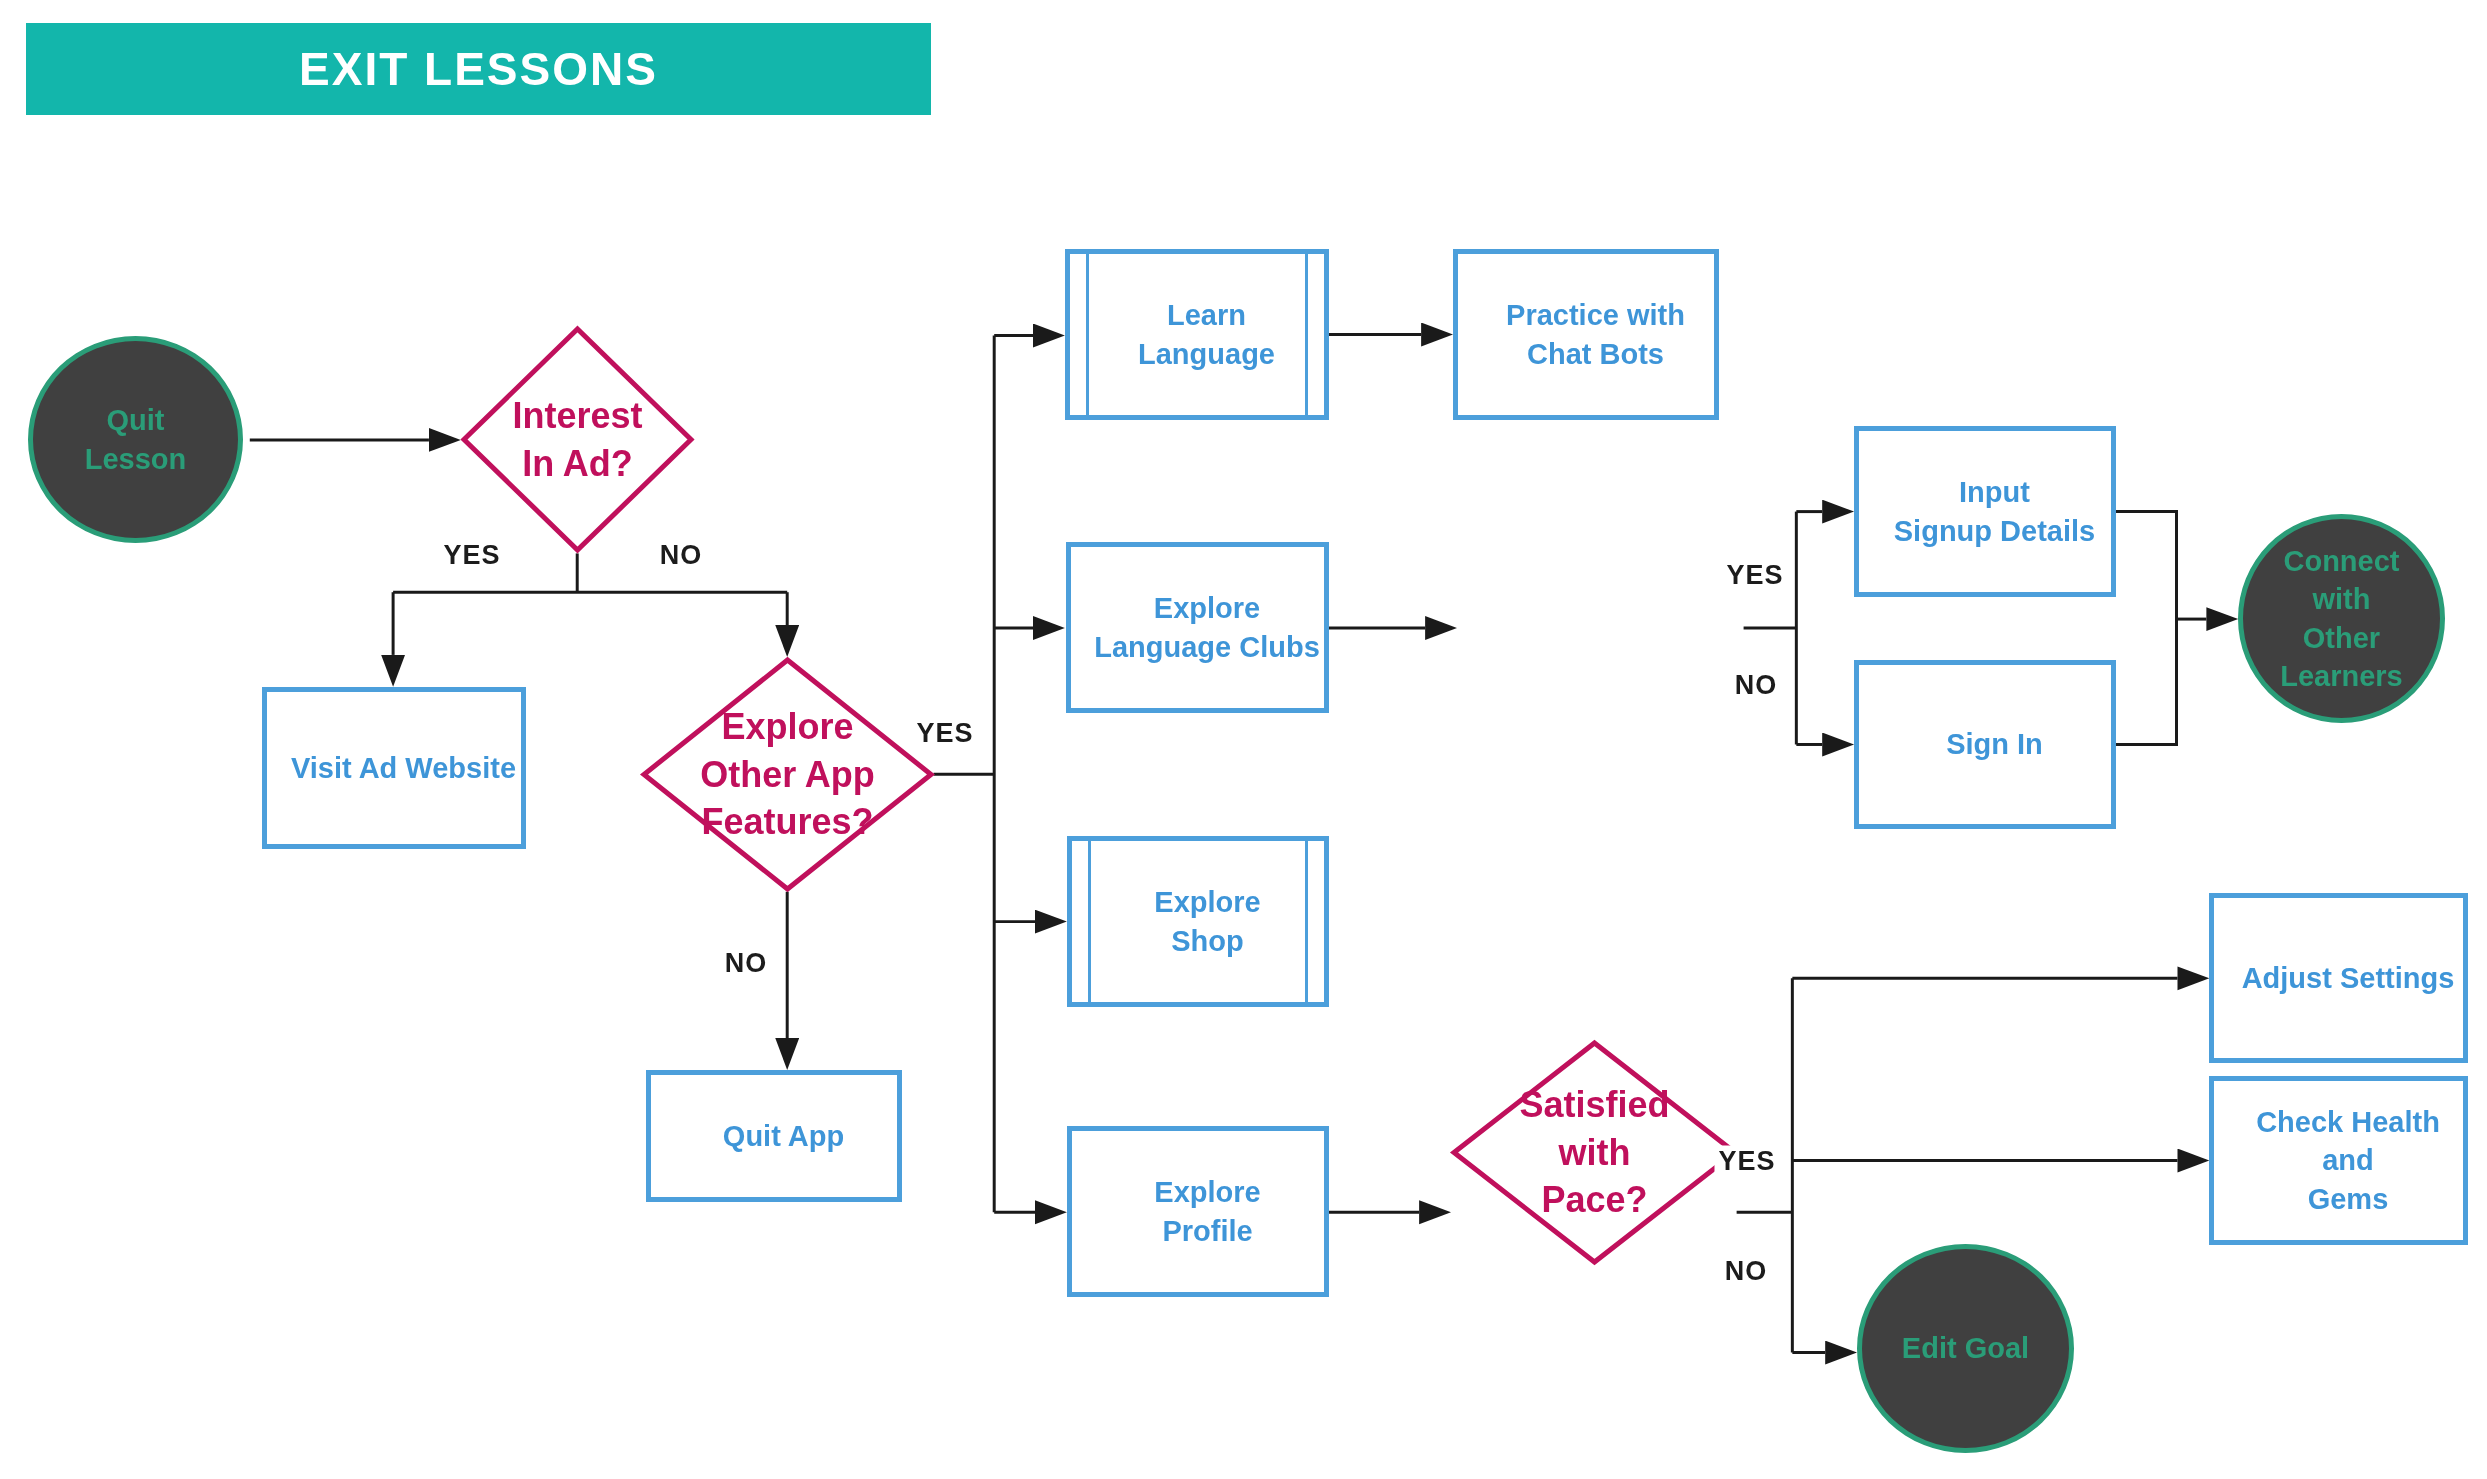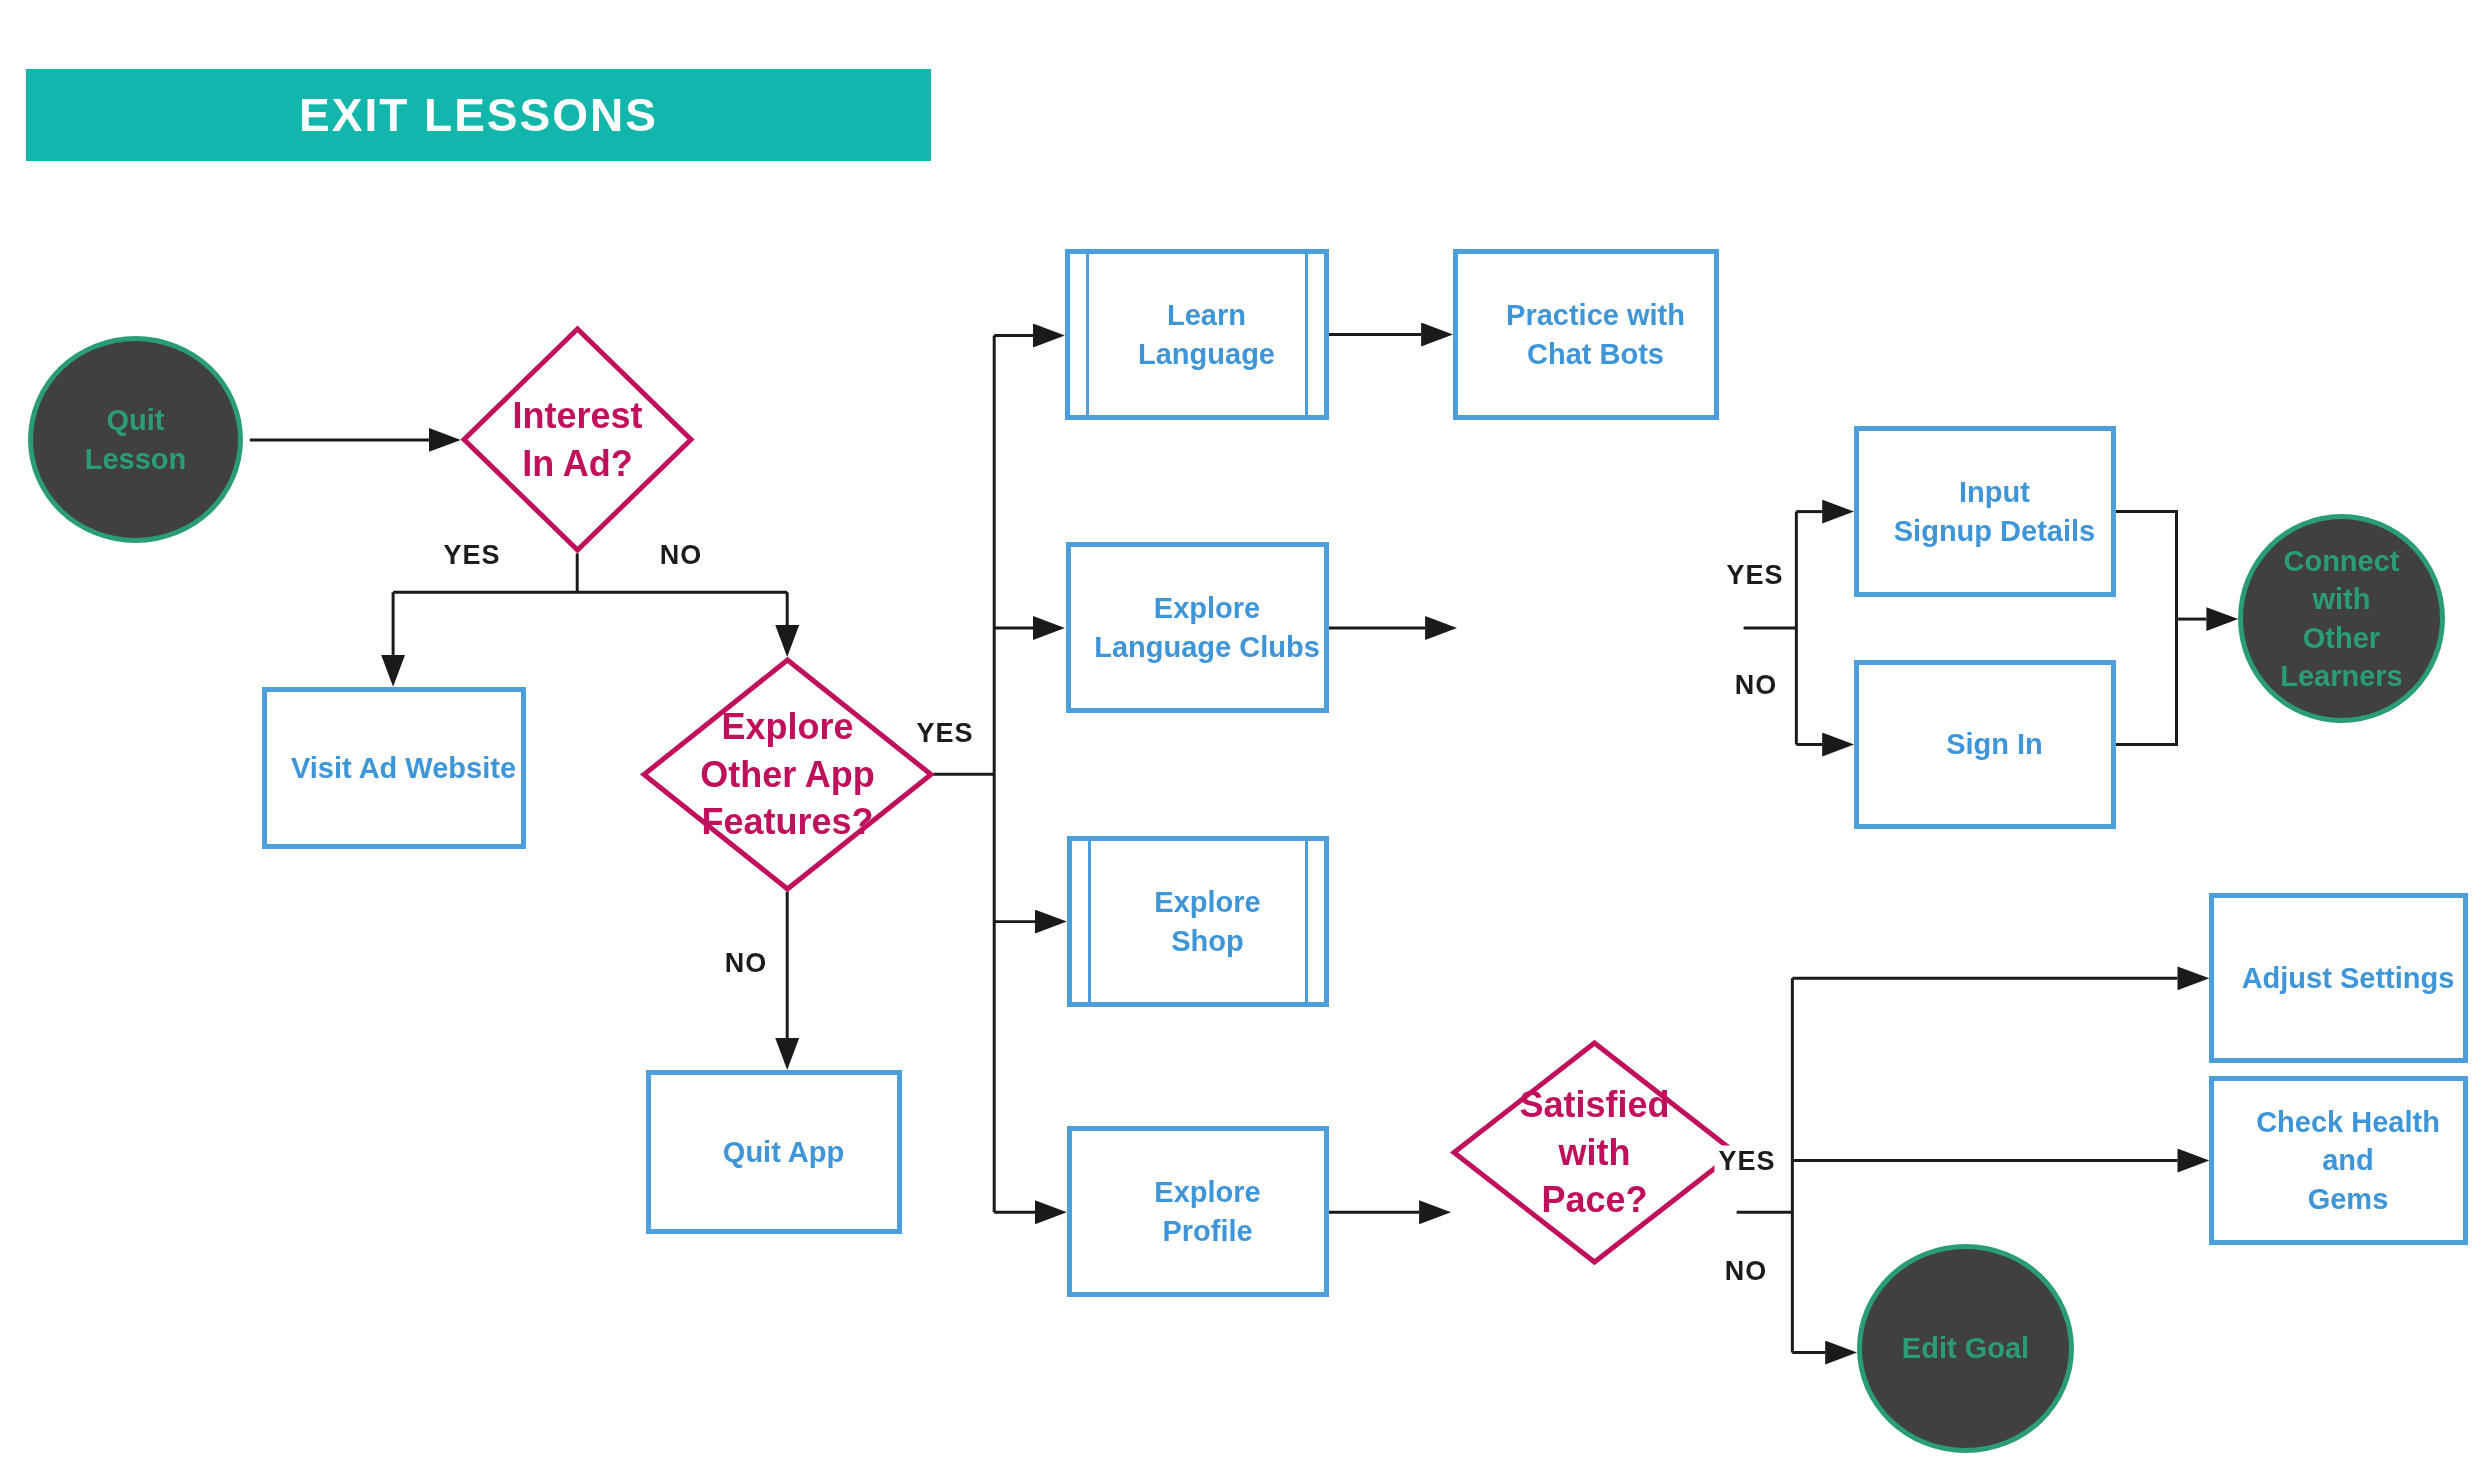--- a/index.html
+++ b/index.html
@@ -126,21 +126,21 @@
     <path d="M395,595 L791,595"></path>
     <path d="M938,778 L999,778"></path>
     <path d="M999,337 L999,1218"></path>
     <path d="M1752,631 L1805,631"></path>
     <path d="M1805,514 L1805,748"></path>
     <path d="M2126,514 L2187,514 L2187,748 L2126,748"></path>
     <path d="M1745,1218 L1801,1218"></path>
     <path d="M1801,983 L1801,1359"></path>
   </svg>
 
-  <div class="header" style="left:26px; top:23px; width:905px;margin-top:46px;">EXIT LESSONS</div>
+  <div class="header" style="left:26px; top:23px; width:905px;">EXIT LESSONS</div>
 
   <div class="node ellipse" style="left:28px; top:336px; width:215px; height:207px;">
     <div class="label green">Quit
 Lesson</div>
   </div>
   <div class="node ellipse" style="left:2238px; top:514px; width:207px; height:209px;">
     <div class="label green">Connect
 with
 Other
 Learners</div>
@@ -169,21 +169,21 @@
       <polygon points="144,3 285,113 144,223 3,113"></polygon>
     </svg>
     <div class="label crimson">Satisfied
 with
 Pace?</div>
   </div>
 
   <div class="node rect" style="left:262px; top:687px; width:264px; height:162px;">
     <div class="label blue">Visit Ad Website</div>
   </div>
-  <div class="node rect" style="left:646px; top:1070px; width:256px; height:164px;">
+  <div class="node rect" style="left:646px; top:1070px; width:256px; height:132px;">
     <div class="label blue">Quit App</div>
   </div>
   <div class="node rect" style="left:1065px; top:249px; width:264px; height:171px;">
     <div class="sub-line left"></div>
     <div class="sub-line right"></div>
     <div class="label blue">Learn
 Language</div>
   </div>
   <div class="node rect" style="left:1453px; top:249px; width:266px; height:171px;">
     <div class="label blue">Practice with

